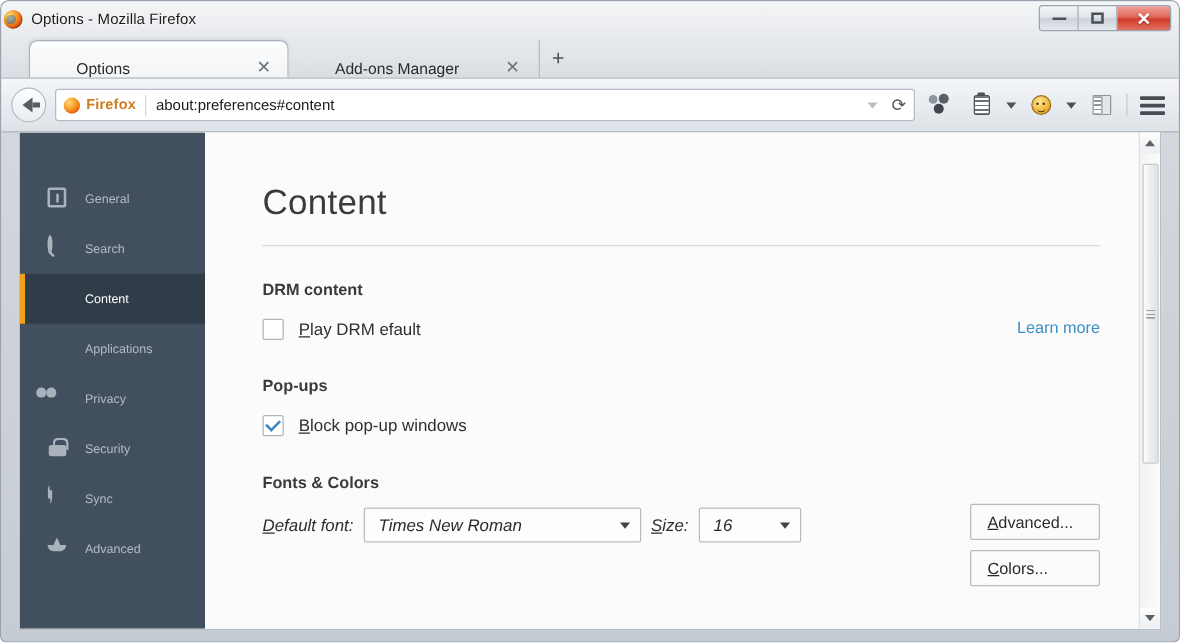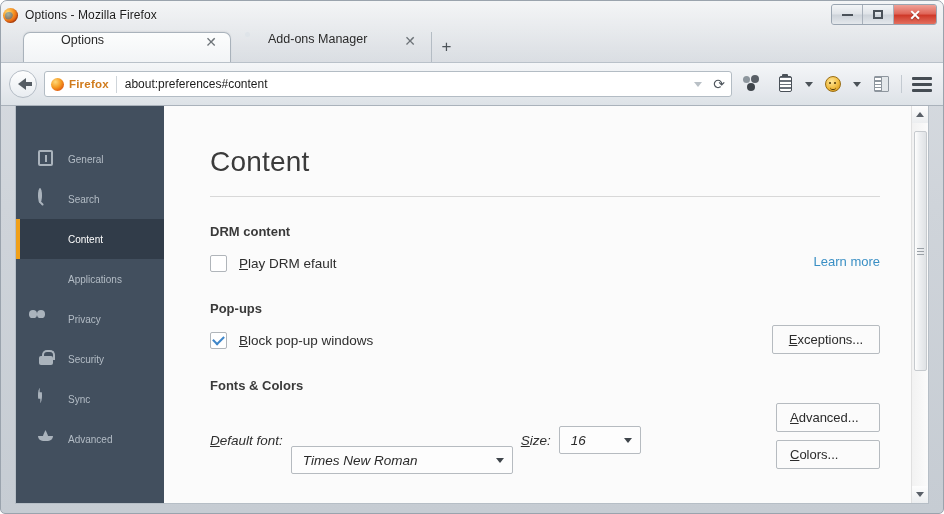--- a/index.html
+++ b/index.html
@@ -69,21 +69,21 @@
   .glyph-close { color:#fff; font-size:14px; font-weight:bold; line-height:1;
     text-shadow: 0 1px 1px rgba(0,0,0,.35); font-family:"Liberation Sans", sans-serif; }
 
   
   .tabstrip {
     position:absolute; left:0; top:28px; width:100%; height:33px;
     display:flex; align-items:flex-end; padding-left:22px;
   }
   .tab {
     position:relative;
-    height:30px; display:flex; align-items:flex-start; gap:8px;
+    height:30px; display:flex; align-items:flex-end; gap:8px;
     padding: 0 10px 0 14px; min-width:150px;
     font-size:12.5px; color:#2b2b2b; cursor:pointer;
     border-radius: 7px 7px 0 0;
   }
   .tab.active {
     background: linear-gradient(180deg,#fcfdfd 0%, #f2f4f6 100%);
     border:1px solid #a9b2bb; border-bottom:none;
     box-shadow: 0 -1px 2px rgba(0,0,0,.06);
     width: 208px;
   }
@@ -293,21 +293,21 @@
   .btn-col { position:absolute; right:0; top:-3px; display:flex; flex-direction:column; gap:8px; }
   .btn-col .btn { min-width:104px; text-align:left; }
 
   .fieldrow { display:flex; align-items:center; gap:8px;font-style:italic; }
   .flabel { font-size:13.5px; color:#2e2e2e; }
   .select {
     border:1px solid #b6bbc0; background:#fdfdfd; border-radius:2px; height:28px;
     display:flex; align-items:center; padding:0 8px 0 11px; cursor:pointer;
     font-size:13.5px; color:#2b2b2b; justify-content:space-between;
   }
-  .select.font { width:222px;margin-top:40px; }
+  .select.font { width:222px; }
   .select.size { width:82px; }
   .sel-caret { width:0;height:0;border-left:4.5px solid transparent;border-right:4.5px solid transparent;
                border-top:5.5px solid #3f454b; margin-left:10px; flex:0 0 auto; }
 
   
   .vscroll {
     position:absolute; right:0; top:0; bottom:0; width:17px;
     background: linear-gradient(90deg,#f2f2f2, #fbfbfb);
     border-left:1px solid #e0e0e0;
     display:flex; flex-direction:column; align-items:center;
@@ -464,21 +464,20 @@
           <span class="cb-label"><span class="ak">P</span><span>lay DRM efault</span></span>
           <span class="link">Learn more</span>
         </div>
       </div>
 
       <div class="group">
         <div class="group-head">Pop-ups</div>
         <div class="row">
           <span class="cbox checked"></span>
           <span class="cb-label"><span class="ak">B</span><span>lock pop-up windows</span></span>
-          <button class="btn btn-exceptions"><span class="ak">E</span><span>xceptions...</span></button>
         </div>
       </div>
 
       <div class="group">
         <div class="group-head">Fonts &amp; Colors</div>
         <div class="row">
           <div class="fieldrow">
             <span class="flabel"><span class="ak">D</span><span>efault font:</span></span>
             <div class="select font">
               <span>Times New Roman</span>

